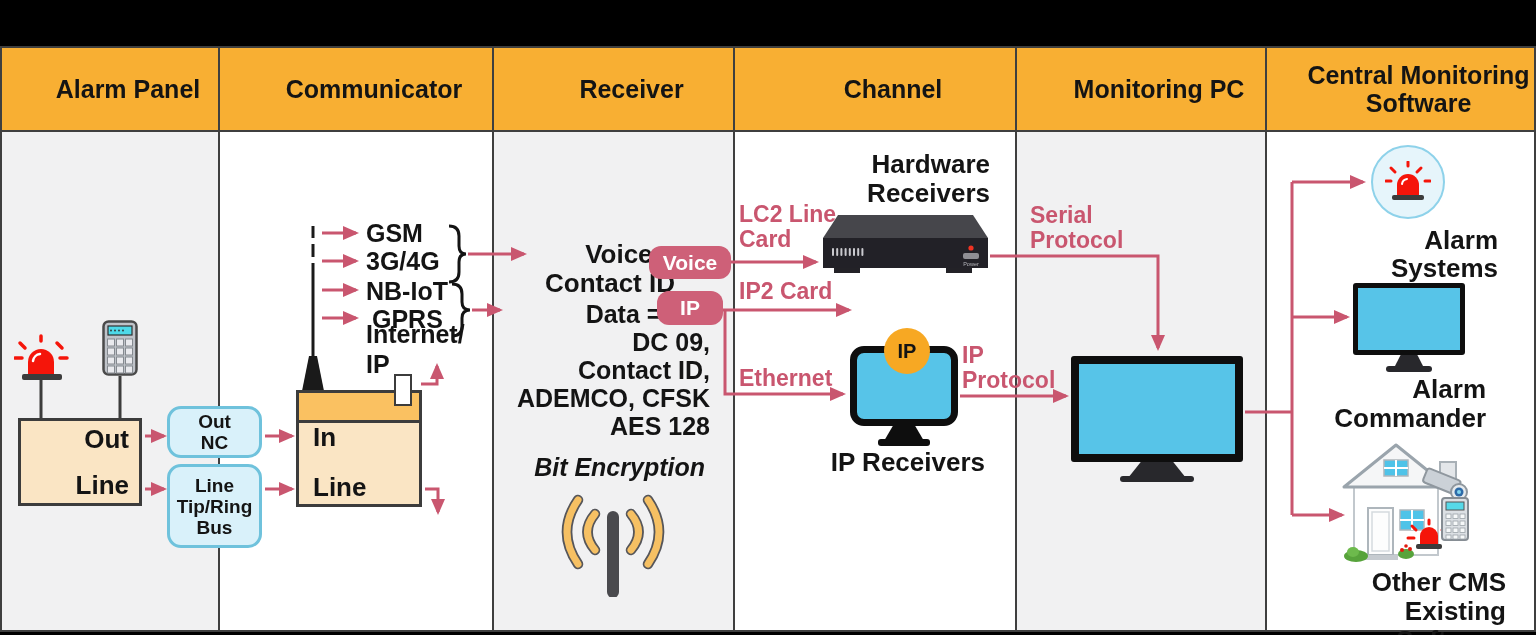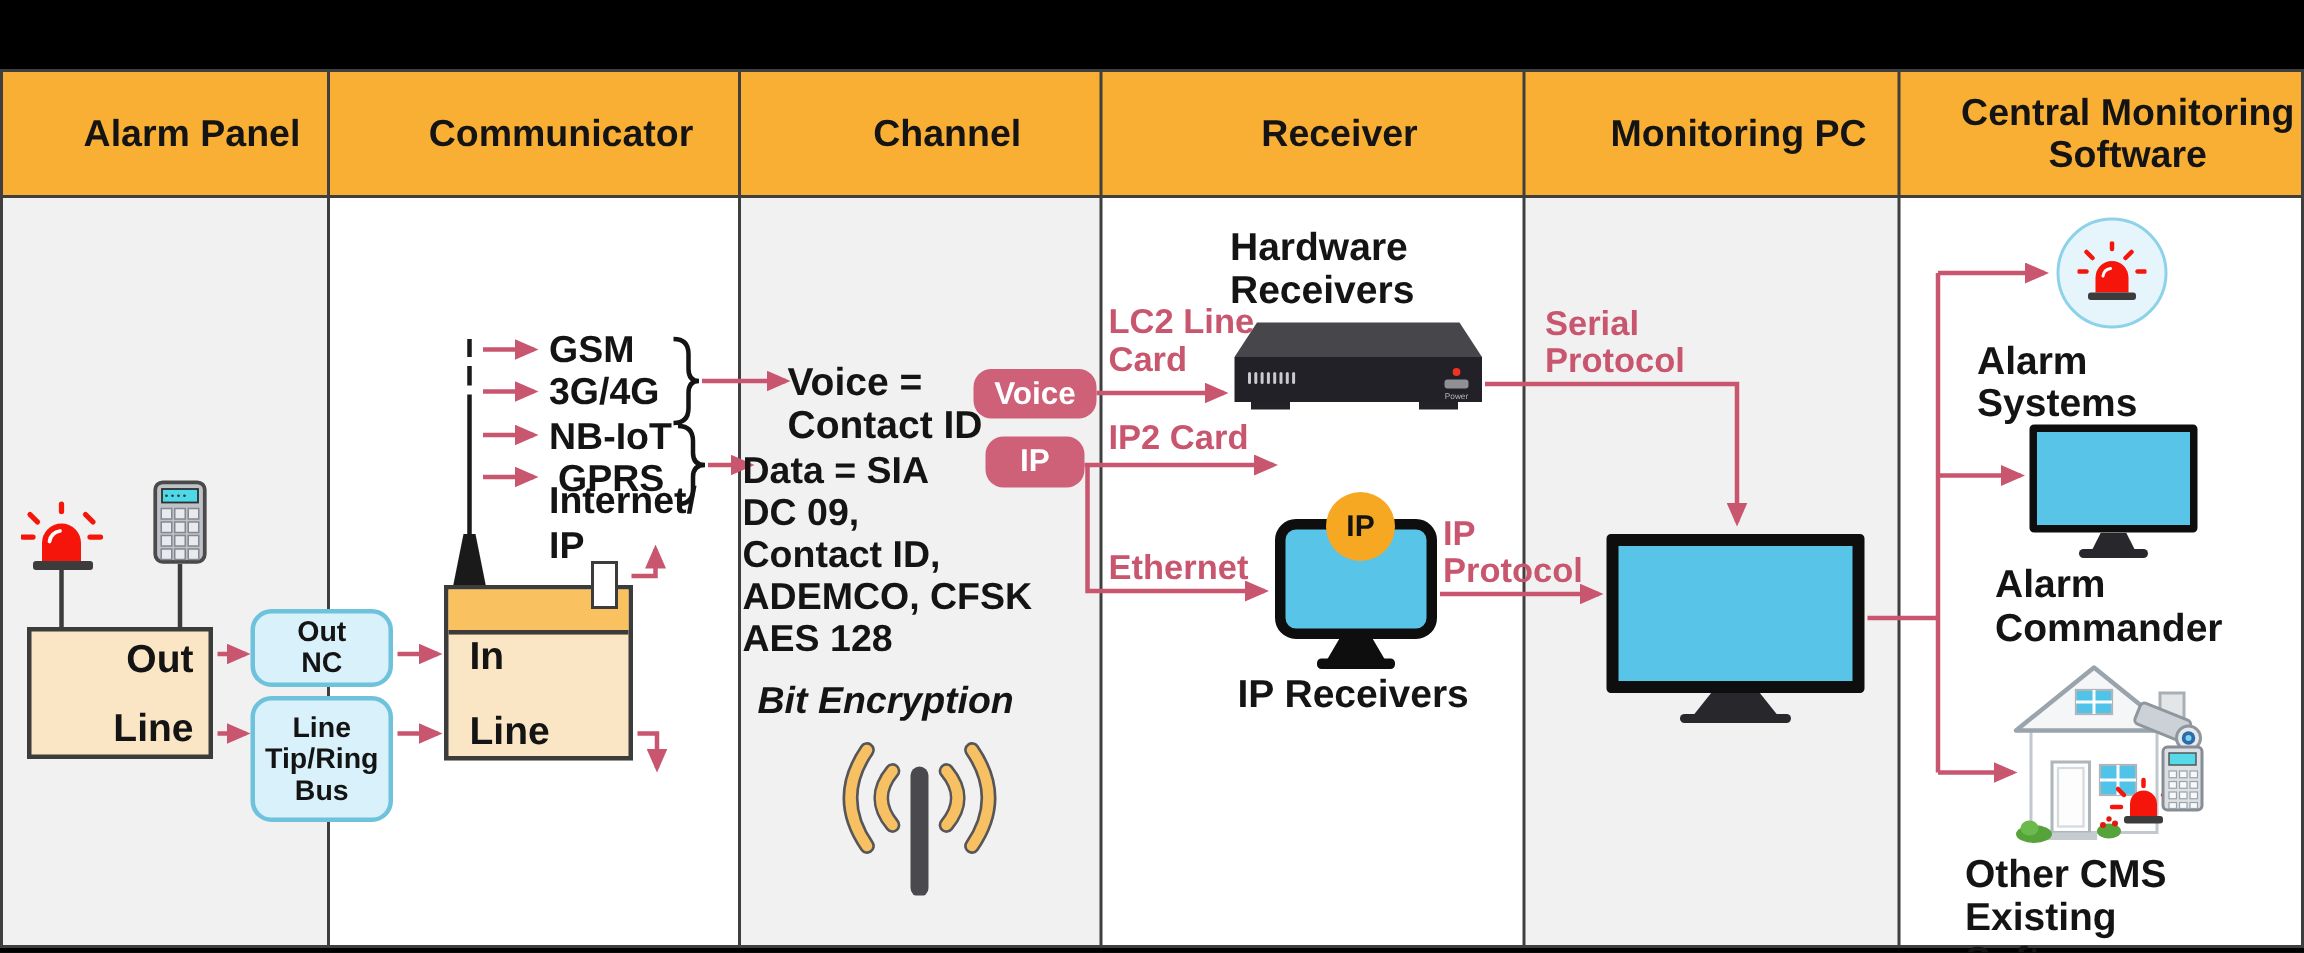--- a/index.html
+++ b/index.html
@@ -7,21 +7,21 @@
           font-family:"Liberation Sans",sans-serif;overflow:hidden;color:#141414;}
   #table{position:absolute;left:0;top:46px;width:1536px;height:586px;background:#3F3F3F;
          display:grid;grid-template-columns:216px 272px 239px 280px 248px 267px;
          grid-template-rows:82px 498px;gap:2px;padding:2px;box-sizing:border-box;z-index:1;}
   .hcell{background:#F8AF33;display:flex;align-items:center;justify-content:center;
          text-align:center;font-size:25px;font-weight:700;color:#141414;line-height:1.12;padding-left:36px;}
   .abs{position:absolute;}
   .z10{z-index:10;}
   .lbl{position:absolute;font-weight:600;color:#141414;white-space:pre-line;z-index:10;
        font-size:25px;line-height:28px;}
-  .ctr{text-align:left;}
+  .ctr{text-align:right;}
   .rose{position:absolute;color:#C9566F;font-weight:700;white-space:pre-line;
         line-height:25px;font-size:23px;z-index:10;}
   .badge{position:absolute;background:#CE6078;color:#fff;font-weight:700;font-size:21px;
          display:flex;align-items:center;justify-content:center;border-radius:12px;z-index:10;}
   .bluebox{position:absolute;background:#D9F1FA;border:3px solid #6FC2DC;border-radius:14px;
          display:flex;align-items:center;justify-content:center;text-align:center;
          font-weight:700;font-size:19px;line-height:21px;color:#141414;
          box-sizing:border-box;white-space:pre-line;z-index:10;}
   .monitor{position:absolute;background:#57C4E8;border-style:solid;border-color:#0E0E0E;
          box-sizing:border-box;z-index:10;}
@@ -33,22 +33,22 @@
          justify-content:center;z-index:11;}
 </style>
 </head>
 <body>
 
 <div id="canvas">
 
   <div id="table">
     <div class="hcell">Alarm Panel</div>
     <div class="hcell">Communicator</div>
+    <div class="hcell">Receiver</div>
     <div class="hcell">Channel</div>
-    <div class="hcell">Receiver</div>
     <div class="hcell">Monitoring PC</div>
     <div class="hcell">Central Monitoring Software</div>
     <div style="background:#F1F1F2;"></div>
     <div style="background:#FFFFFF;"></div>
     <div style="background:#F1F1F2;"></div>
     <div style="background:#FFFFFF;"></div>
     <div style="background:#F1F1F2;"></div>
     <div style="background:#FFFFFF;"></div>
   </div>
 

